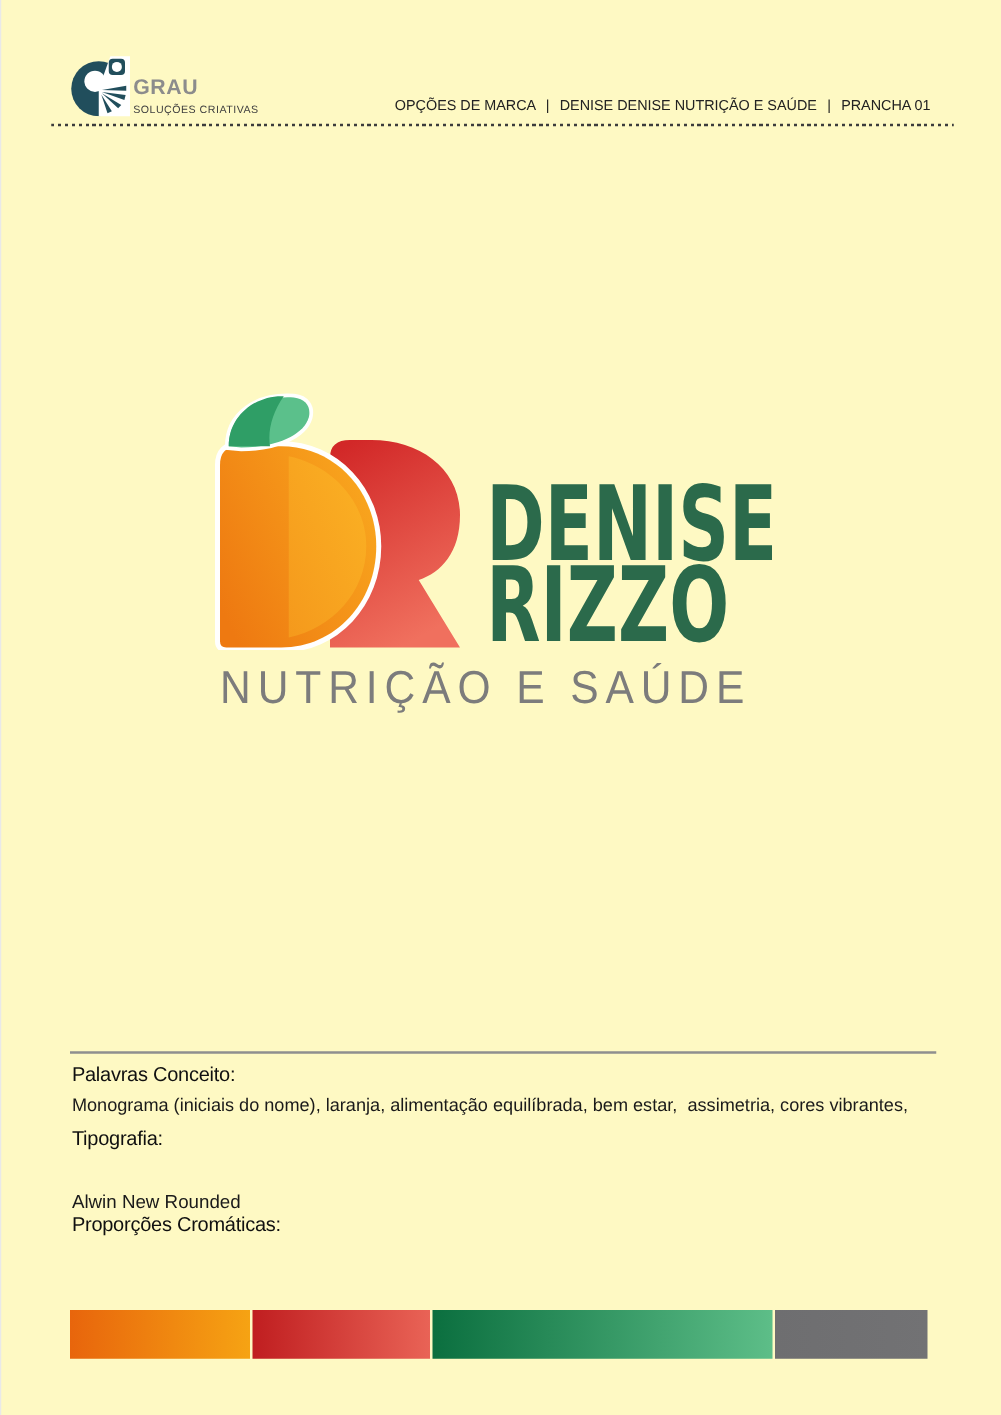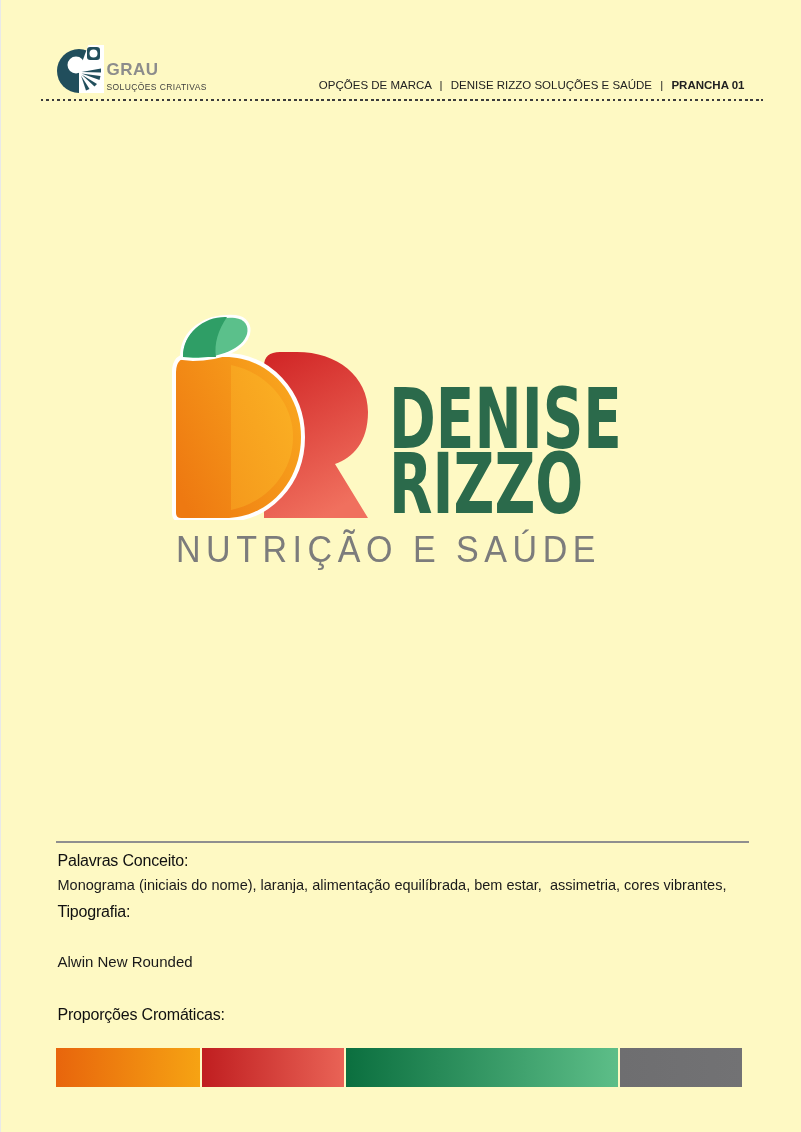--- a/index.html
+++ b/index.html
@@ -21,21 +21,21 @@
     font-family:"Liberation Sans", sans-serif;
   }
   .grau-tagline {
     font-size:8.5px; color:#3F3F3F; letter-spacing:0.4px; margin-top:2px;text-align:right;
   }
   .header-meta {
     position:absolute; right:56px; top:79px;
     font-size:11.5px; color:#222222; white-space:nowrap;
   }
   .header-meta .sep { margin:0 5px; color:#222222; }
-  .header-meta .sheet { font-weight:bold; }
+  .header-meta .sheet { font-weight:normal; }
   .dotted-divider {
     position:absolute; left:40px; top:99px; width:722px; height:2px;
     background-image:repeating-linear-gradient(90deg,#3c3c3c 0 2.5px, transparent 2.5px 5.5px);
   }
 
   
   .monogram { position:absolute; left:168px; top:310px; width:200px; height:210px; }
   .logo-title {
     position:absolute; left:388px;
     font-family:"DejaVu Sans", sans-serif;
@@ -58,21 +58,21 @@
     position:absolute; left:55px; top:841px; width:693px; height:2px;
     background:#8F8F8F;
   }
   .info-title {
     position:absolute; left:57px;
     font-size:16px; font-weight:normal; color:#101010; letter-spacing:-0.2px;
     white-space:pre;
   }
   .concept-title   { top:852px; }
   .typo-title      { top:903px; }
-  .chromatic-title { top:1006px; }
+  .chromatic-title { top:972px; }
   .concept-text {
     position:absolute; left:57px; top:874px;
     font-size:14.5px; color:#1a1a1a; line-height:22px;text-align:right;
   }
   .concept-text div { white-space:pre; }
   .typo-value {
     position:absolute; left:57px; top:953px;
     font-size:15px; color:#1a1a1a; white-space:pre;
   }
 
@@ -101,21 +101,21 @@
   </svg>
 
   <div class="grau-text">
     <div class="grau-name">GRAU</div>
     <div class="grau-tagline">SOLUÇÕES CRIATIVAS</div>
   </div>
 
   <div class="header-meta">
     <span>OPÇÕES DE MARCA</span>
     <span class="sep">|</span>
-    <span>DENISE RIZZO SOLUÇÕES E SAÚDE</span>
+    <span>DENISE DENISE NUTRIÇÃO E SAÚDE</span>
     <span class="sep">|</span>
     <span class="sheet">PRANCHA 01</span>
   </div>
 
   <div class="dotted-divider"></div>
 
   <svg class="monogram" viewBox="0 0 200 210">
     <defs>
       <linearGradient id="gradR" x1="0.2" y1="0" x2="0.55" y2="1">
         <stop offset="0" stop-color="#D22828"></stop>

